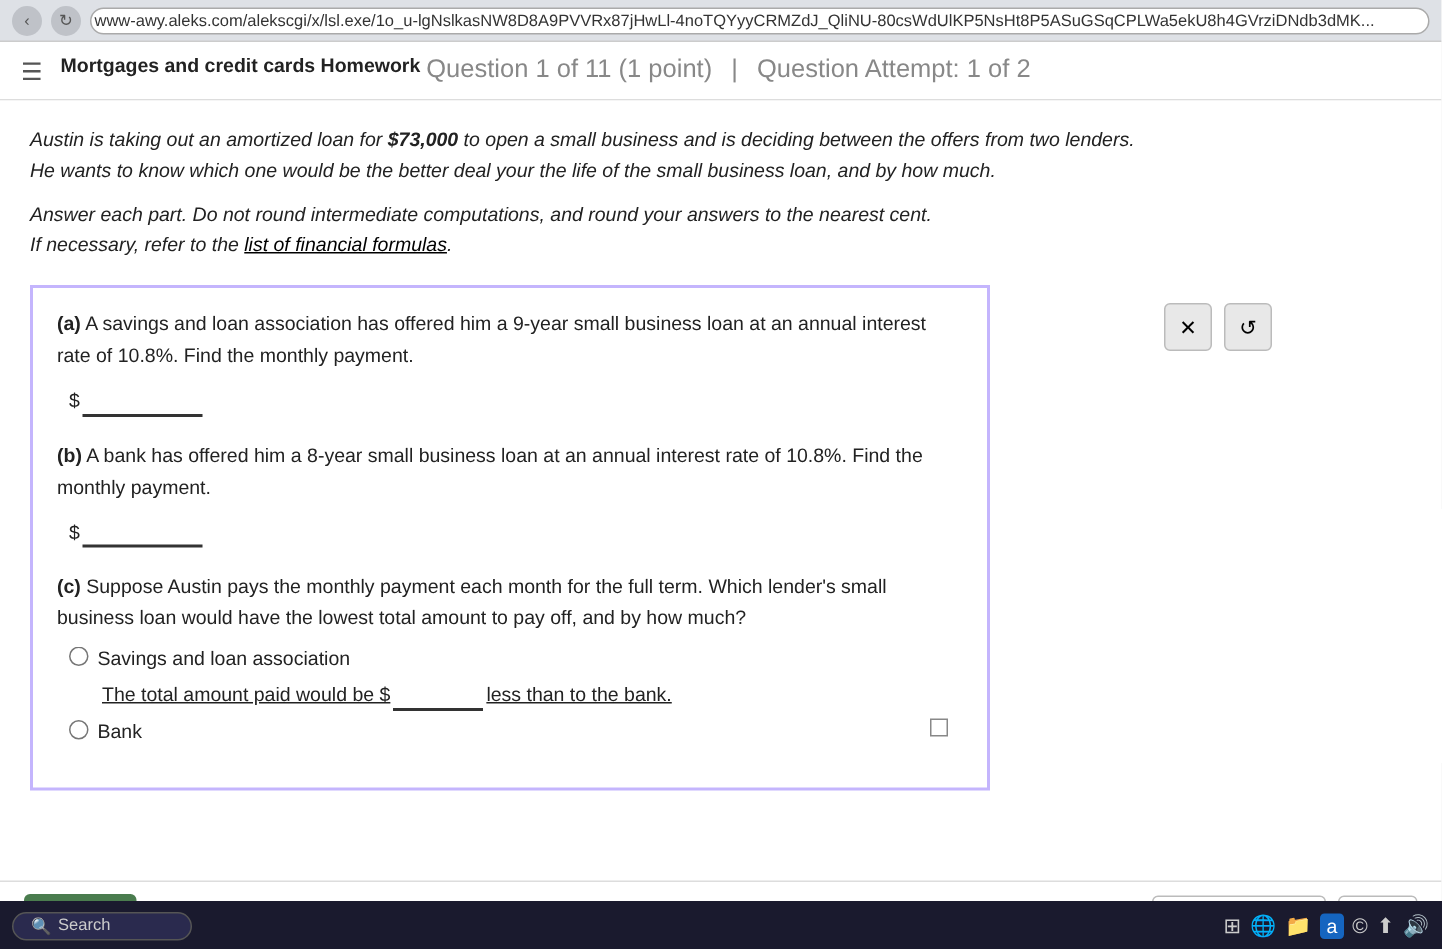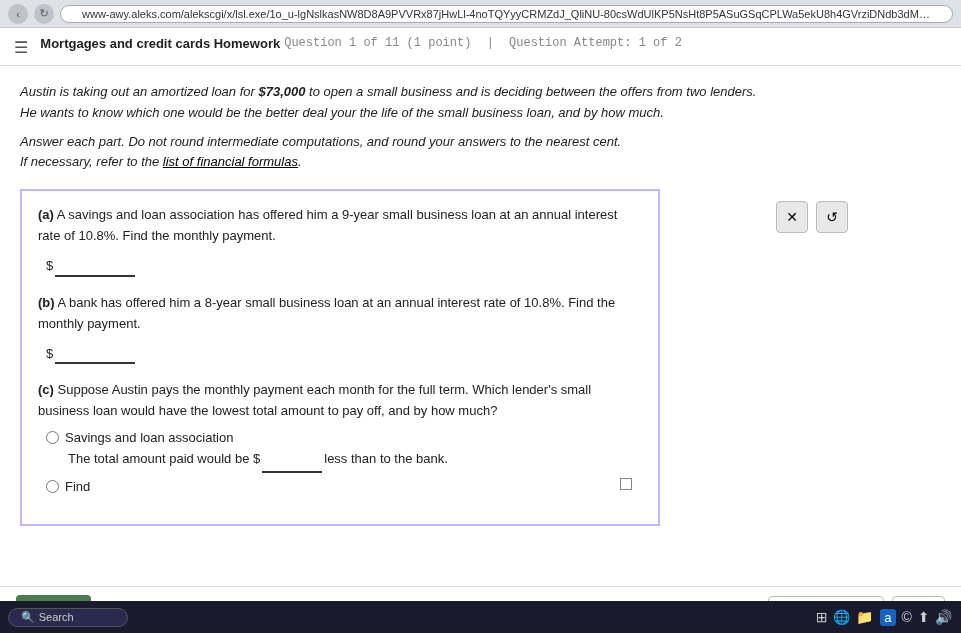--- a/index.html
+++ b/index.html
@@ -33,21 +33,21 @@
       display: flex;
       align-items: center;
       justify-content: center;
       color: #555;
     }
     .address-bar {
       flex: 1;
       background: white;
       border: 1px solid #aaa;
       border-radius: 12px;
-      padding: 2px 21px;
+      padding: 2px 2px;
       font-size: 11px;
       color: #333;
       overflow: hidden;
       text-overflow: ellipsis;
       white-space: nowrap;
     }
 
     
     .top-header {
       background: white;
@@ -66,23 +66,22 @@
     .header-text {
       display: flex;
       flex-direction: row;
     }
     .header-title {
       font-size: 13px;
       font-weight: bold;
       color: #222;
     }
     .header-subtitle {
-      font-size: 12px;
+      font-size: 17px;
       color: #555;
-      font-family: Liberation Mono, monospace;
     }
     .header-subtitle span {
       margin: 0 4px;
       color: #888;
     }
 
     
     .main-content {
       background: white;
       padding: 16px 20px;
@@ -141,39 +140,40 @@
       border-bottom: 2px solid #333;
       outline: none;
       font-size: 13px;
       padding: 0 2px;
       background: transparent;
     }
 
     
     .radio-option {
       display: flex;
-      align-items: center;
+      align-items: flex-start;
       gap: 6px;
       margin: 6px 0 6px 8px;
       font-size: 13px;
       color: #222;
     }
     .radio-option input[type="radio"] {
       accent-color: #555;
     }
     .sub-statement {
       margin-left: 30px;
       margin-top: 4px;
       margin-bottom: 6px;
       font-size: 13px;
       color: #222;
       display: flex;
-      align-items: flex-start;
+      align-items: center;
       gap: 2px;
       flex-wrap: wrap;
+      text-decoration: underline;
     }
 
     
     .feedback-area {
       position: absolute;
       right: -190px;
       top: 10px;
       display: flex;
       align-items: center;
       gap: 8px;
@@ -350,21 +350,21 @@
       </div>
 
       <div class="sub-statement">
         <span>The total amount paid would be $</span>
         <input class="answer-input" type="text" style="width: 60px;">
         <span>less than to the bank.</span>
       </div>
 
       <div class="radio-option">
         <input type="radio" name="lender" id="radio-bank" style="">
-        <label for="radio-bank">Find</label>
+        <label for="radio-bank">Bank</label>
       </div>
 
       <div class="checkbox-small"></div>
     </div>
 
     <div class="feedback-area">
       <div class="feedback-btn">
         <span>✕</span>
       </div>
       <div class="feedback-btn">

